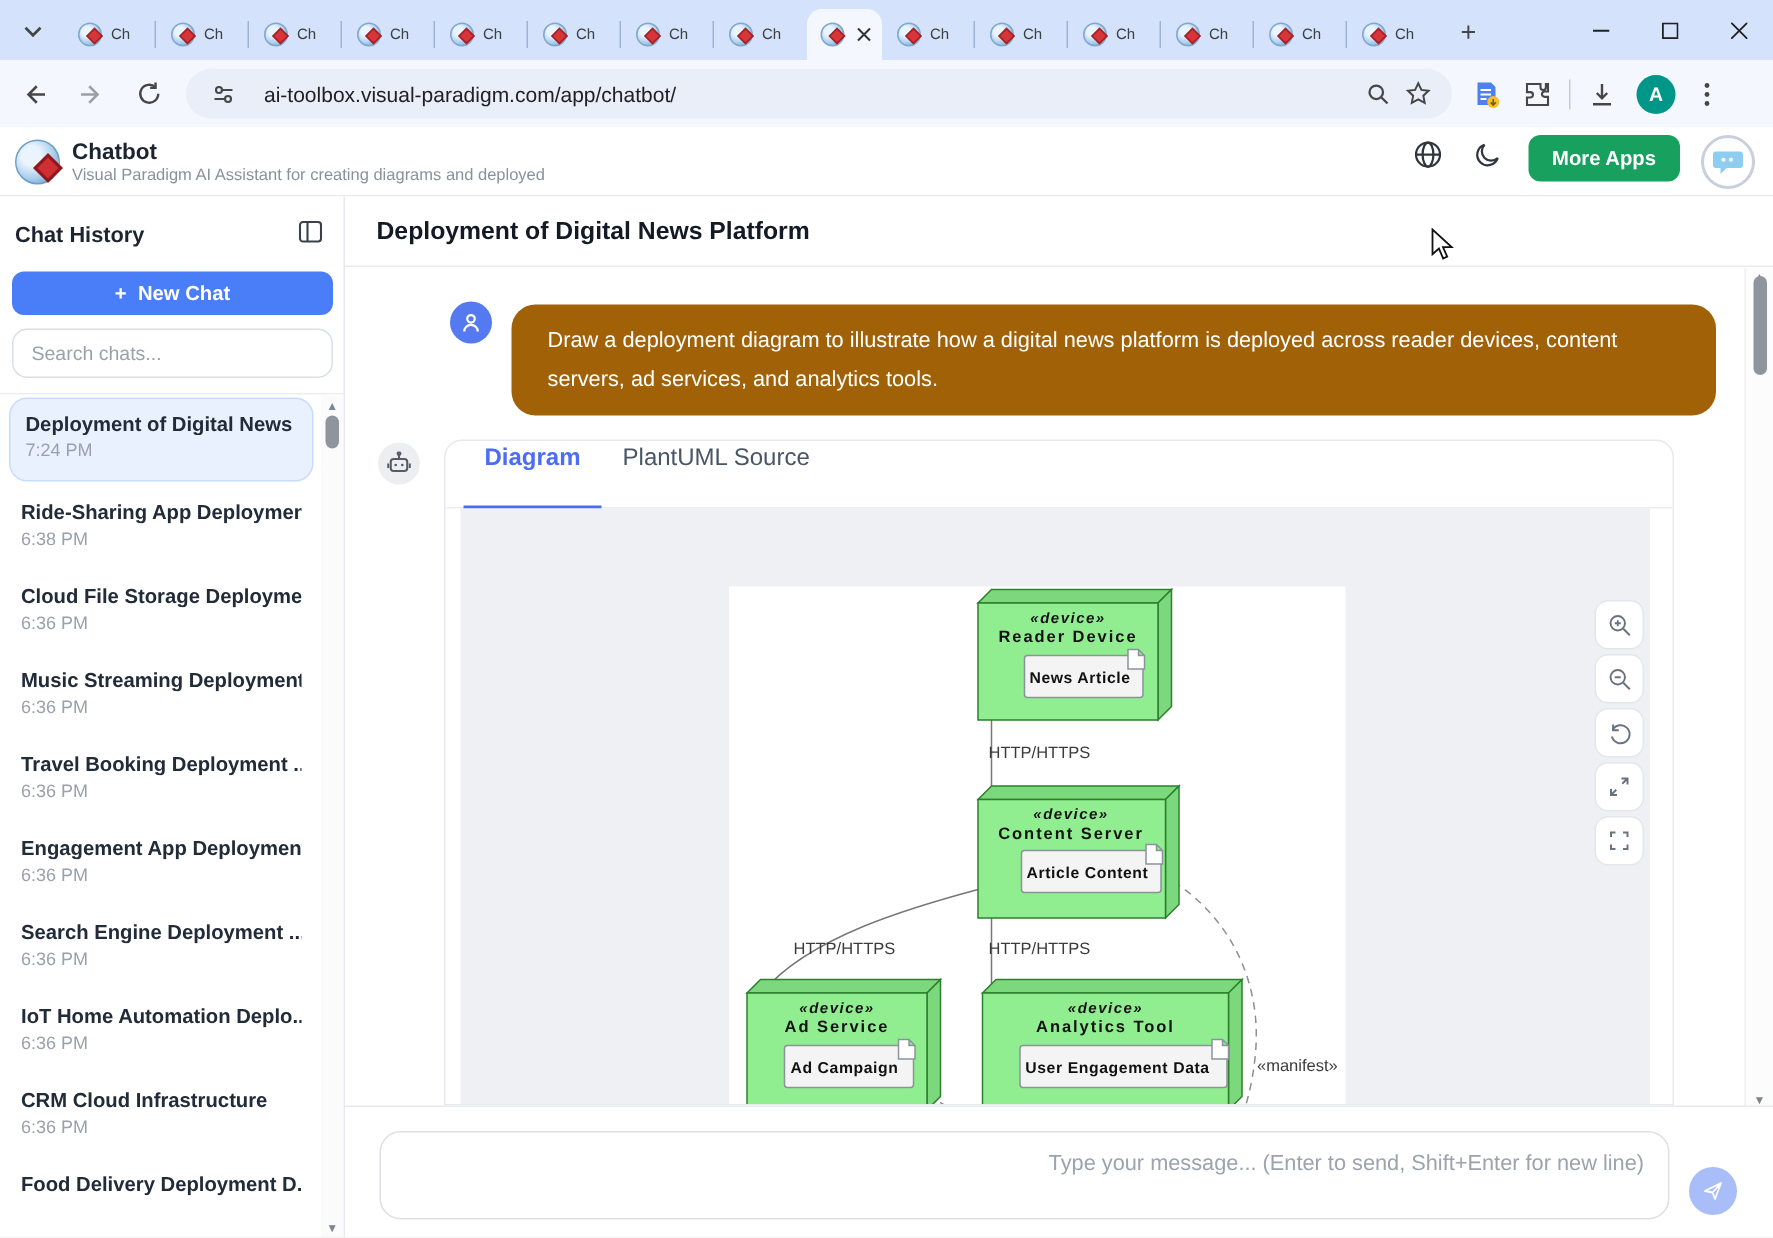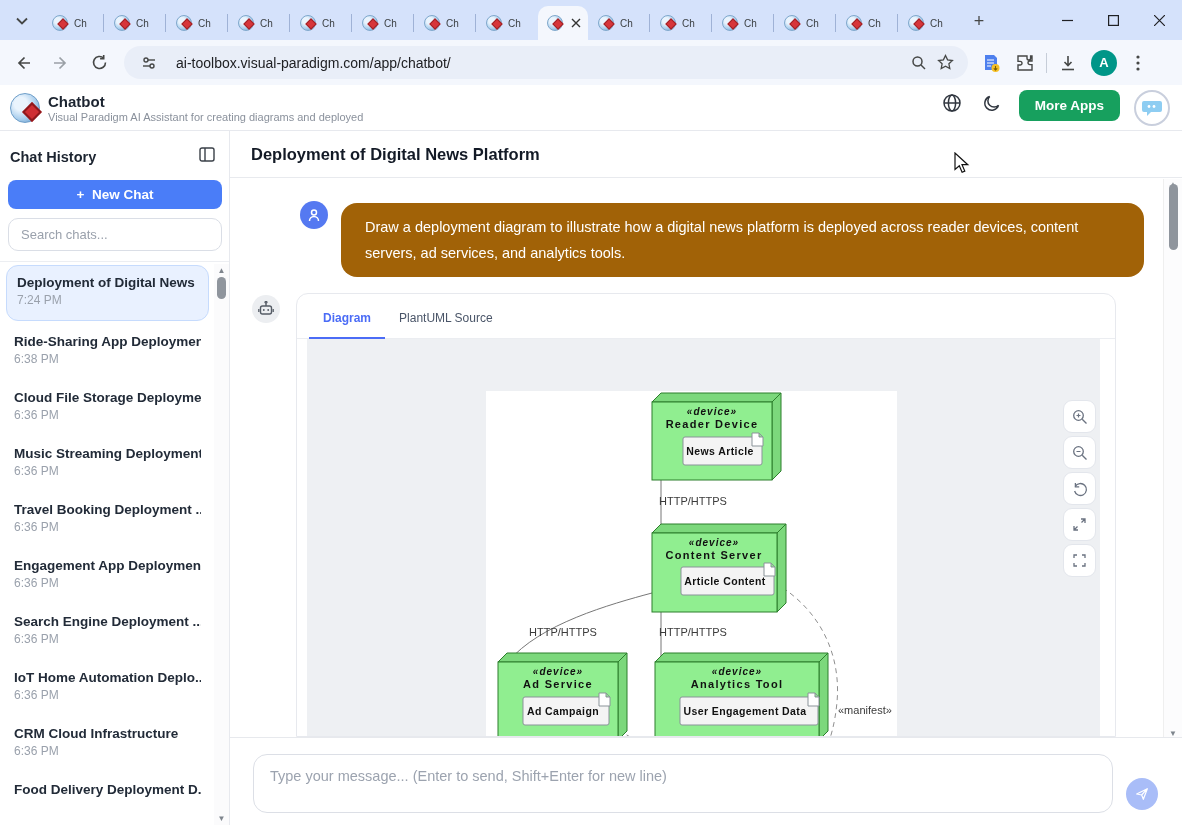--- a/index.html
+++ b/index.html
@@ -68,35 +68,35 @@
   .titlebar { position:absolute; top:131px; left:230px; right:0; height:47px; border-bottom:1px solid #e8eaee; background:#fff; display:flex; align-items:center; }
   .page-title { font-size:16.5px; font-weight:bold; color:#131a26; margin-left:21px; }
 
   .chatarea { position:absolute; top:178px; left:230px; width:952px; height:559px; background:#fff; overflow:hidden; }
   .user-avatar { position:absolute; left:70px; top:23px; width:28px; height:28px; border-radius:50%; background:#5579f1; display:flex; align-items:center; justify-content:center; }
   .bubble { position:absolute; left:111px; top:25px; width:803px; background:#a16207; color:#fff; border-radius:16px; padding:11px 24px; font-size:14.5px; line-height:26px; }
   .bot-avatar { position:absolute; left:22px; top:117px; width:28px; height:28px; border-radius:50%; background:#eceef1; display:flex; align-items:center; justify-content:center; color:#555c66; }
 
   .diagram-card { position:absolute; left:66px; top:115px; width:820px; height:444px; background:#fff; border:1px solid #e7e9ee; border-radius:12px 12px 0 0; overflow:hidden; }
   .card-tabs { height:45px; border-bottom:1px solid #ebedf1; display:flex; align-items:flex-end; padding-left:12px; }
-  .ctab { padding:0 14px 13px 14px; font-size:12px; color:#4a5568; position:relative; }
+  .ctab { padding:0 14px 23px 14px; font-size:16px; color:#4a5568; position:relative; }
   .ctab.active { color:#4b6cf6; font-weight:bold; }
   .ctab.active .underline { position:absolute; left:0; right:0; bottom:-1px; height:2.5px; background:#4b6cf6; }
   .canvas { position:absolute; left:10px; right:15px; top:45px; bottom:0; background:#eef0f3; }
   .sheet { position:absolute; left:179px; top:52px; width:411px; height:392px; background:#fff; }
   .zoombar { position:absolute; left:756px; top:61px; width:33px; }
   .zbtn { width:33px; height:33px; background:#fff; border:1px solid #e3e6ec; border-radius:9px; margin-bottom:3px; display:flex; align-items:center; justify-content:center; color:#6a7280; }
 
   
   .main-scroll { position:absolute; top:179px; left:1163px; width:19px; height:561px; background:#fcfcfd; border-left:1px solid #efefef; }
   .main-scroll .thumb { position:absolute; top:5px; left:5px; width:9px; height:66px; border-radius:5px; background:#8f959d; }
 
   
   .inputbar { position:absolute; top:737px; left:230px; right:0; bottom:0; background:#fff; border-top:1px solid #e7e9ed; }
-  .msg-input { position:absolute; left:23px; top:16px; width:860px; height:59px; resize:none; border:1px solid #dcdfe6; border-radius:14px; padding:13px 16px; font-size:14.5px; font-family:"Liberation Sans",sans-serif; color:#701a75; outline:none; }
+  .msg-input { position:absolute; left:23px; top:16px; width:860px; height:59px; resize:none; border:1px solid #dcdfe6; border-radius:14px; padding:13px 16px; font-size:14.5px; font-family:"Liberation Sans",sans-serif; color:#701a75; outline:none;text-align:right; }
   .msg-input::placeholder { color:#9ca3af; }
   .send-btn { position:absolute; left:896px; top:40px; width:32px; height:32px; border-radius:50%; background:#a9bdf8; border:none; display:flex; align-items:center; justify-content:center; }
 
   .cursor { position:absolute; left:953px; top:152px; pointer-events:none; }
 
   svg text { font-family:"Liberation Sans",sans-serif; }
   .node-stereo { font-size:10px; font-style:italic; font-weight:bold; letter-spacing:1px; fill:#111; }
   .node-name { font-size:11px; font-weight:bold; letter-spacing:1.3px; fill:#111; }
   .artifact-label { font-size:10.5px; font-weight:bold; letter-spacing:0.4px; fill:#111; }
   .edge-label { font-size:11px; fill:#3b3b3b; }

